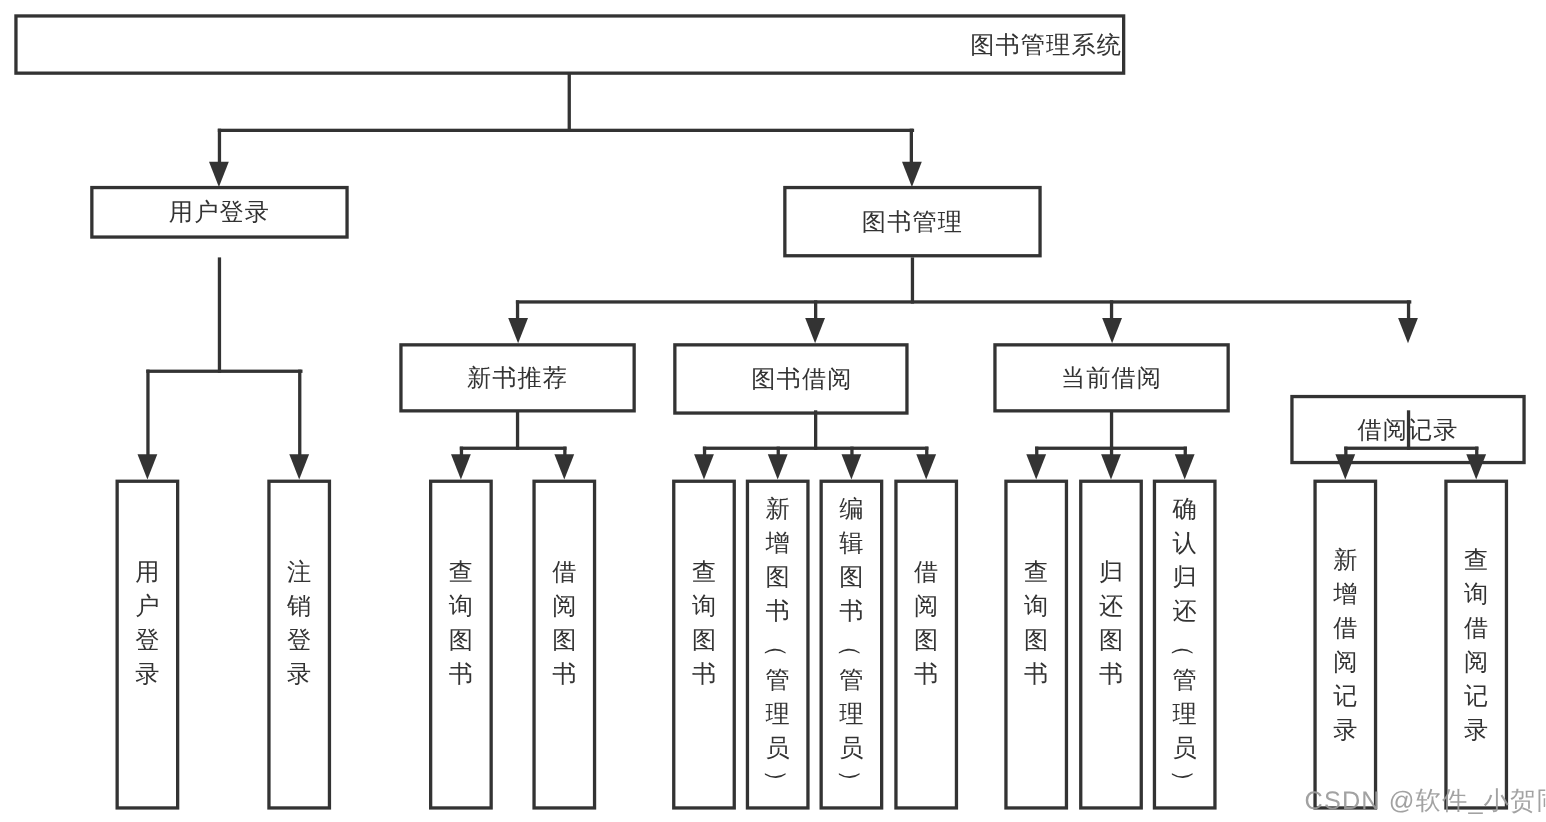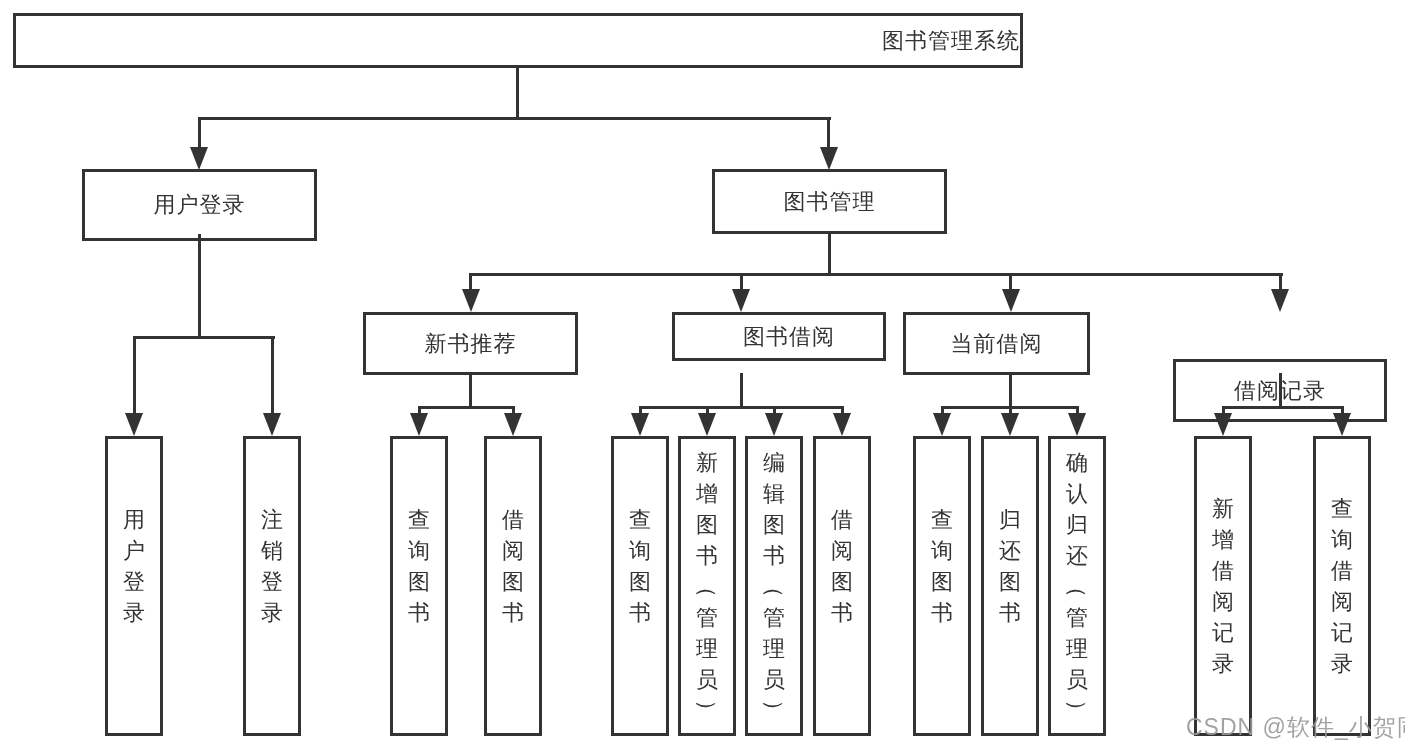--- a/index.html
+++ b/index.html
@@ -31,34 +31,34 @@
 </style>
 </head>
 <body>
 
 <div class="stage">
 
   <div class="box" style="left:13px;top:13px;width:1010px;height:55px;justify-content:flex-end;">
     <span class="hlabel">图书管理系统</span>
   </div>
 
-  <div class="box" style="left:82px;top:169px;width:235px;height:72px;">
+  <div class="box" style="left:82px;top:169px;width:235px;height:48px;">
     <span class="hlabel">用户登录</span>
   </div>
   <div class="box" style="left:363px;top:312px;width:215px;height:63px;">
     <span class="hlabel">新书推荐</span>
   </div>
 
   <div class="box" style="left:712px;top:169px;width:235px;height:65px;">
     <span class="hlabel">图书管理</span>
   </div>
-  <div class="box" style="left:672px;top:312px;width:214px;height:49px;padding-left:20px;">
+  <div class="box" style="left:612px;top:312px;width:214px;height:65px;padding-left:20px;">
     <span class="hlabel">图书借阅</span>
   </div>
-  <div class="box" style="left:903px;top:312px;width:187px;height:63px;font-family:Liberation Serif, serif;">
+  <div class="box" style="left:903px;top:312px;width:215px;height:63px;font-family:Liberation Serif, serif;">
     <span class="hlabel">当前借阅</span>
   </div>
   <div class="box" style="left:1173px;top:312px;width:214px;height:63px;margin-top:47px;">
     <span class="hlabel">借阅记录</span>
   </div>
 
   <div class="box vbox" style="left: 105px; top: 436px; width: 58px; height: 300px; padding-bottom: 40px;">
     <span class="vlabel">
         <span class="vchar">用</span>
         <span class="vchar">户</span>

